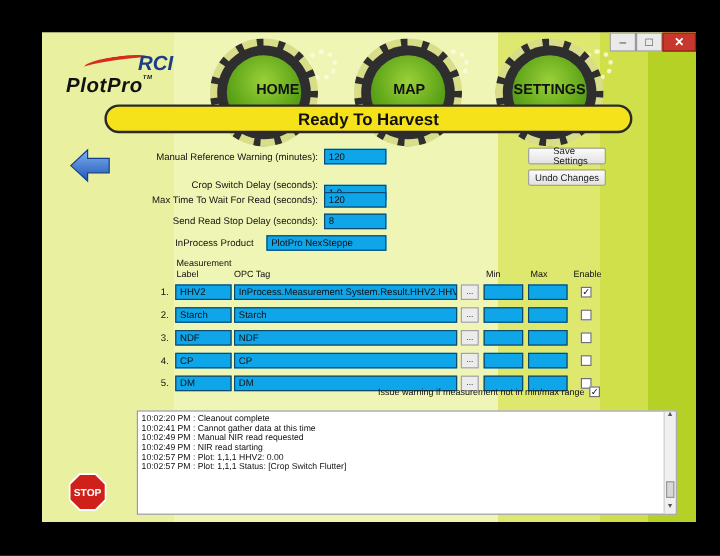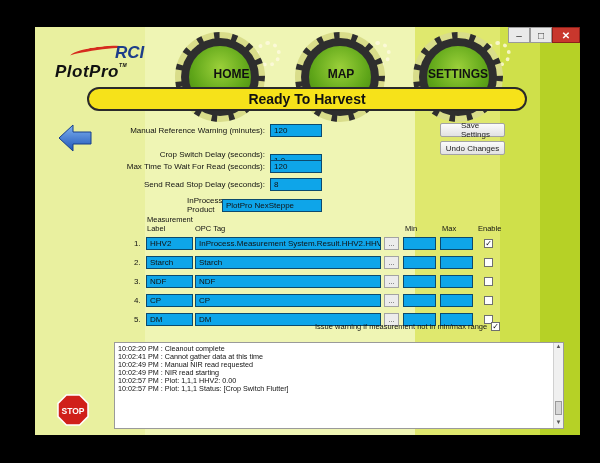--- a/index.html
+++ b/index.html
@@ -137,21 +137,21 @@
   </div>
   <div class="form-row" style="left:60px;top:133px;">
     <span class="lbl" style="width:170px;">Max Time To Wait For Read (seconds):</span>
     <span class="txt" style="margin-left:5px;width:52px;">120</span>
   </div>
   <div class="form-row" style="left:60px;top:151px;">
     <span class="lbl" style="width:170px;">Send Read Stop Delay (seconds):</span>
     <span class="txt" style="margin-left:5px;width:52px;">8</span>
   </div>
   <div class="form-row" style="left:111px;top:169px;">
-    <span class="lbl" style="text-align:left;width:76px;padding-left:41px;">InProcess Product</span>
+    <span class="lbl" style="text-align:left;width:76px;">InProcess Product</span>
     <span class="txt" style="width:100px;">PlotPro NexSteppe</span>
   </div>
 
   <div class="btn" style="left:405px;top:96px;width:65px;padding-left:20px;">Save Settings</div>
   <div class="btn" style="left:405px;top:114px;width:65px;">Undo Changes</div>
 
   <div class="col-head" style="left:112px;top:188px;width:50px;">Measurement Label</div>
   <div class="col-head" style="left:160px;top:197px;">OPC Tag</div>
   <div class="col-head" style="left:370px;top:197px;">Min</div>
   <div class="col-head" style="left:407px;top:197px;">Max</div>

